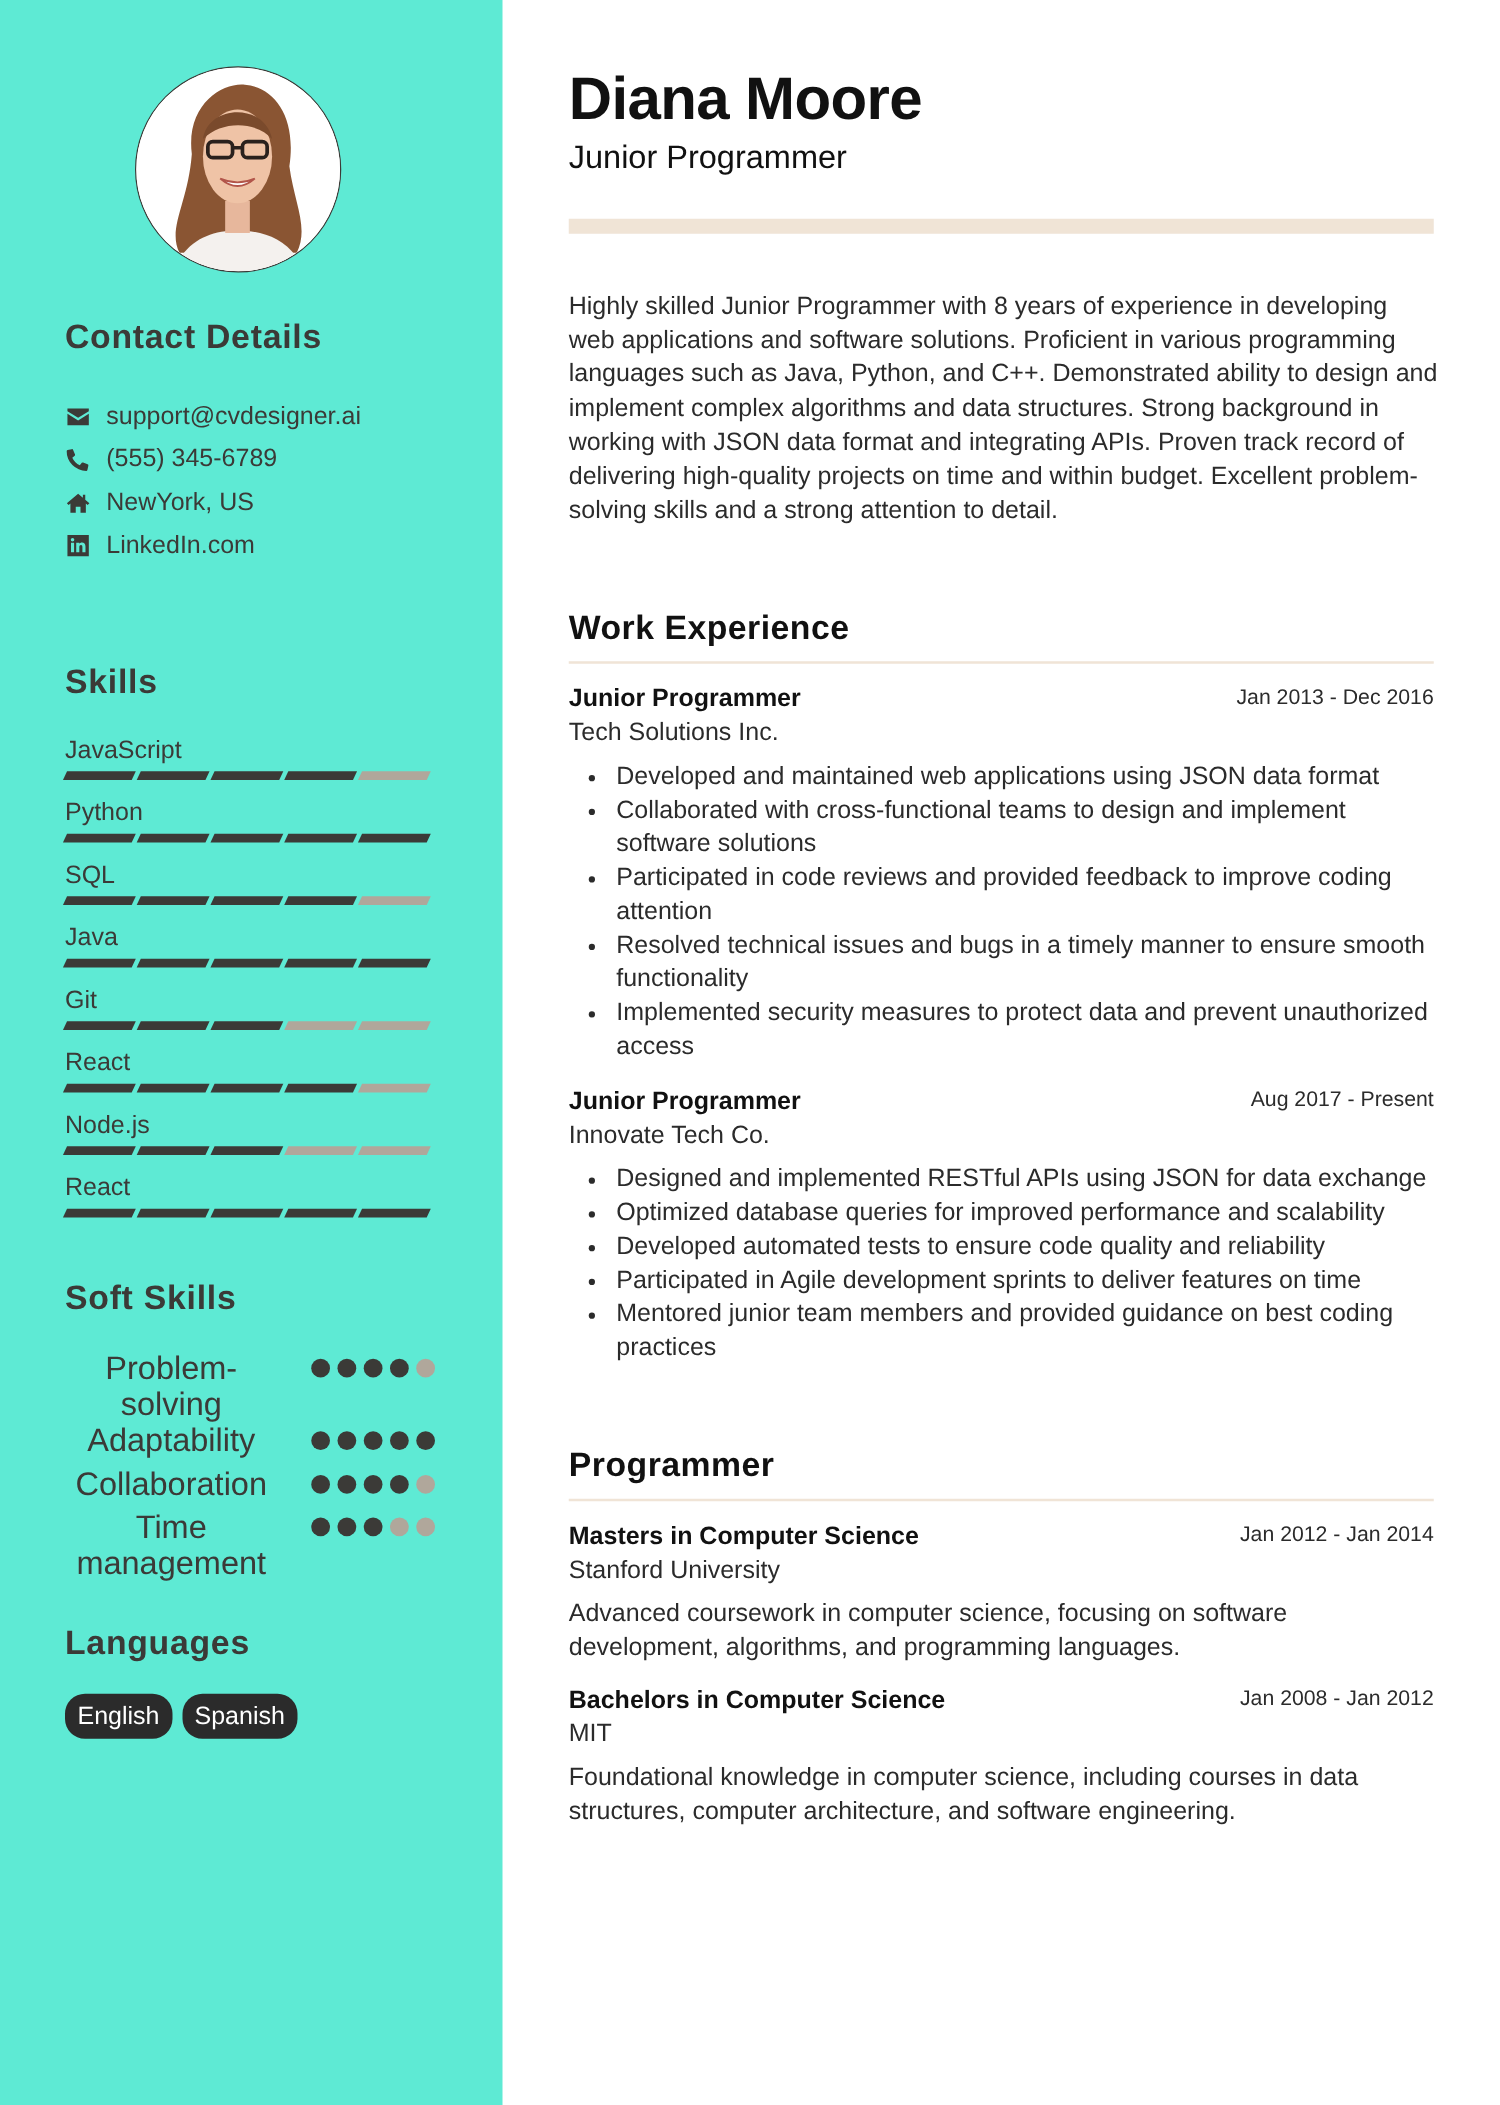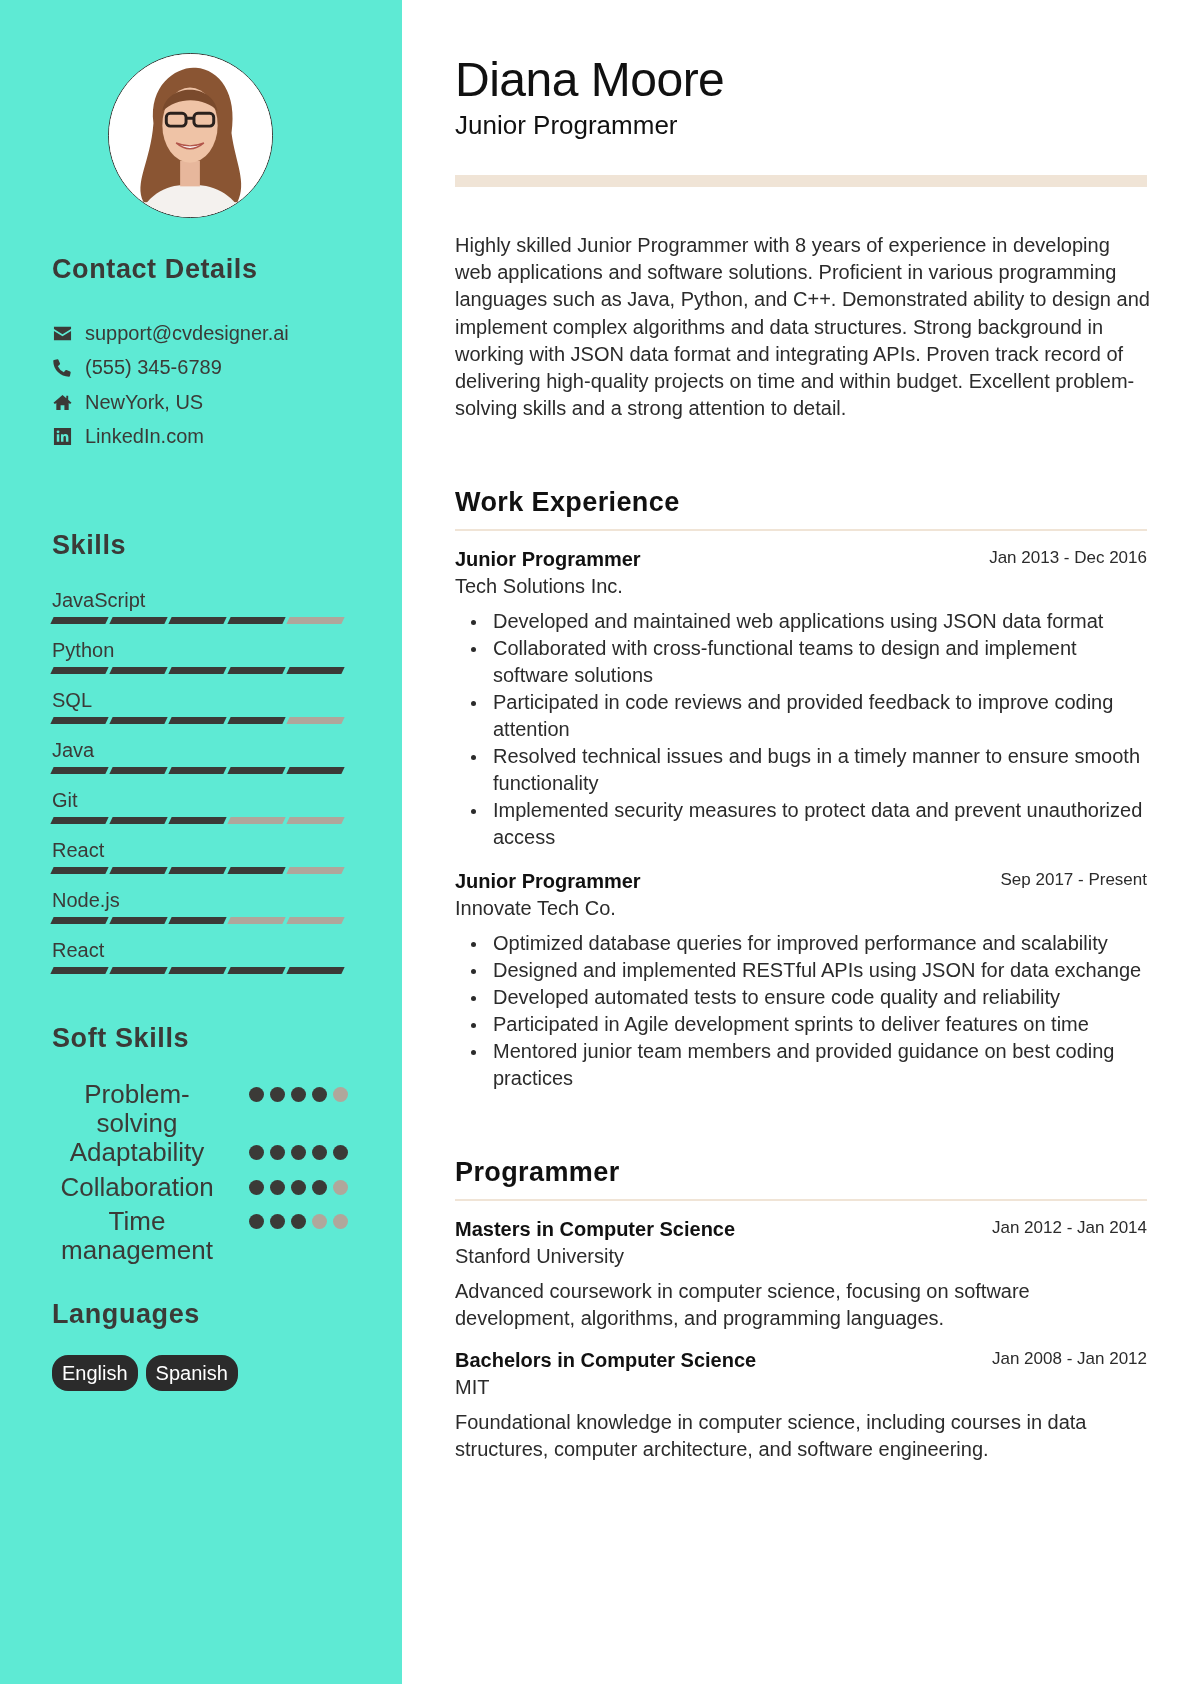--- a/index.html
+++ b/index.html
@@ -31,21 +31,21 @@
   .soft { display: flex; justify-content: space-between; align-items: flex-start; min-height: 34.5px; }
   .soft-name { font-size: 26px; color: #3b3a37; line-height: 29px; width: 170px; text-align: center; }
   .dots { display: flex; gap: 6px; padding-top: 7px; }
   .dot { width: 15px; height: 15px; border-radius: 50%; background: #3b3a37; }
   .dot.off { background: #b0a79b; }
 
   .lang-list { position: absolute; left: 52px; top: 1355px; display: flex; gap: 8px; }
   .badge { background: #2b2b2b; color: #ffffff; font-size: 20px; padding: 5px 10px; border-radius: 16px; line-height: 26px; }
 
   
-  .name { position: absolute; left: 0; top: 52px; font-size: 48px; font-weight: normal; color: #111111; letter-spacing: -0.5px; }
+  .name { position: absolute; left: 0; top: 52px; font-size: 48px; font-weight: bold; color: #111111; letter-spacing: -0.5px; }
   .jobtitle { position: absolute; left: 0; top: 110px; font-size: 26px; color: #111111; }
   .accent-bar { position: absolute; left: 0; top: 175px; width: 692px; height: 12px; background: #f0e4d6; }
   .summary { position: absolute; left: 0; top: 232px; width: 695px; font-size: 20px; line-height: 27.2px; color: #2b2b2b; }
 
   .sec-title { position: absolute; left: 0; font-size: 27px; color: #111111; letter-spacing: 0.4px; }
   .sec-rule { position: absolute; left: 0; width: 692px; height: 2px; background: #f0e4d6; }
 
   .entry { position: absolute; left: 0; width: 692px; }
   .entry-head { display: flex; justify-content: space-between; align-items: flex-start; }
   .entry-role { font-size: 20px; font-weight: bold; color: #111111; line-height: 27px; }
@@ -266,26 +266,26 @@
       <li>Collaborated with cross-functional teams to design and implement software solutions</li>
       <li>Participated in code reviews and provided feedback to improve coding attention</li>
       <li>Resolved technical issues and bugs in a timely manner to ensure smooth functionality</li>
       <li>Implemented security measures to protect data and prevent unauthorized access</li>
     </ul>
   </div>
 
   <div class="entry" style="top:868px">
     <div class="entry-head">
       <span class="entry-role">Junior Programmer</span>
-      <span class="entry-date">Sep 2017 - Present</span>
+      <span class="entry-date">Aug 2017 - Present</span>
     </div>
     <div class="entry-org">Innovate Tech Co.</div>
     <ul class="bullets">
+      <li>Designed and implemented RESTful APIs using JSON for data exchange</li>
       <li>Optimized database queries for improved performance and scalability</li>
-      <li>Designed and implemented RESTful APIs using JSON for data exchange</li>
       <li>Developed automated tests to ensure code quality and reliability</li>
       <li>Participated in Agile development sprints to deliver features on time</li>
       <li>Mentored junior team members and provided guidance on best coding practices</li>
     </ul>
   </div>
 
   <h2 class="sec-title" style="top:1157px">Programmer</h2>
   <div class="sec-rule" style="top:1199px"></div>
 
   <div class="entry" style="top:1216px">

